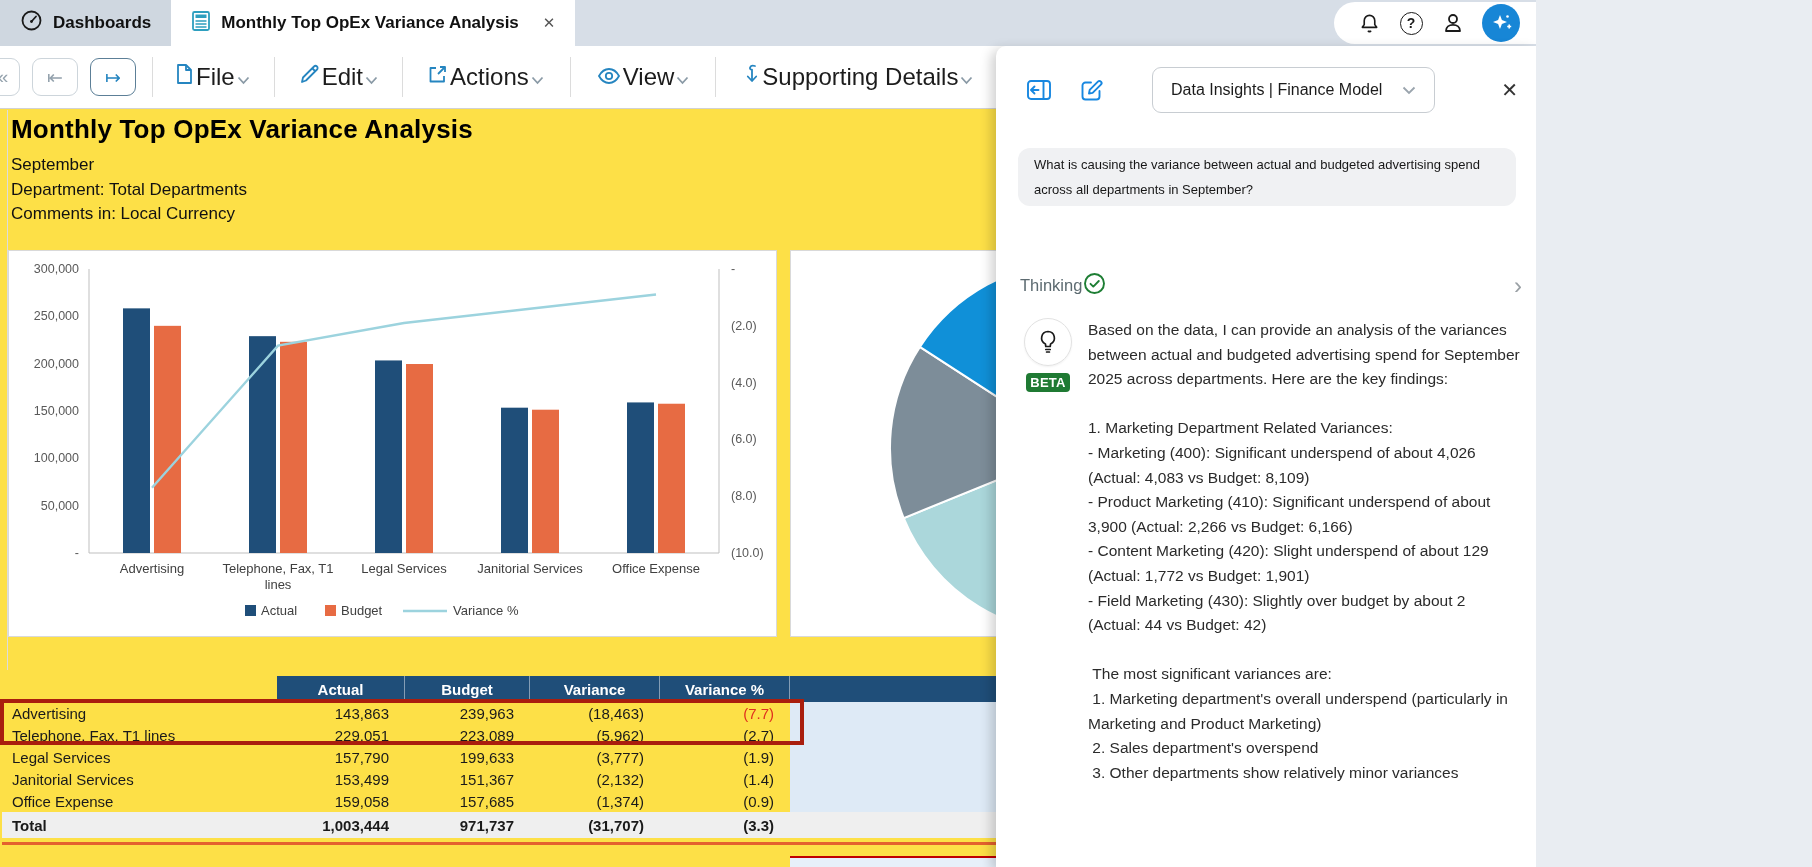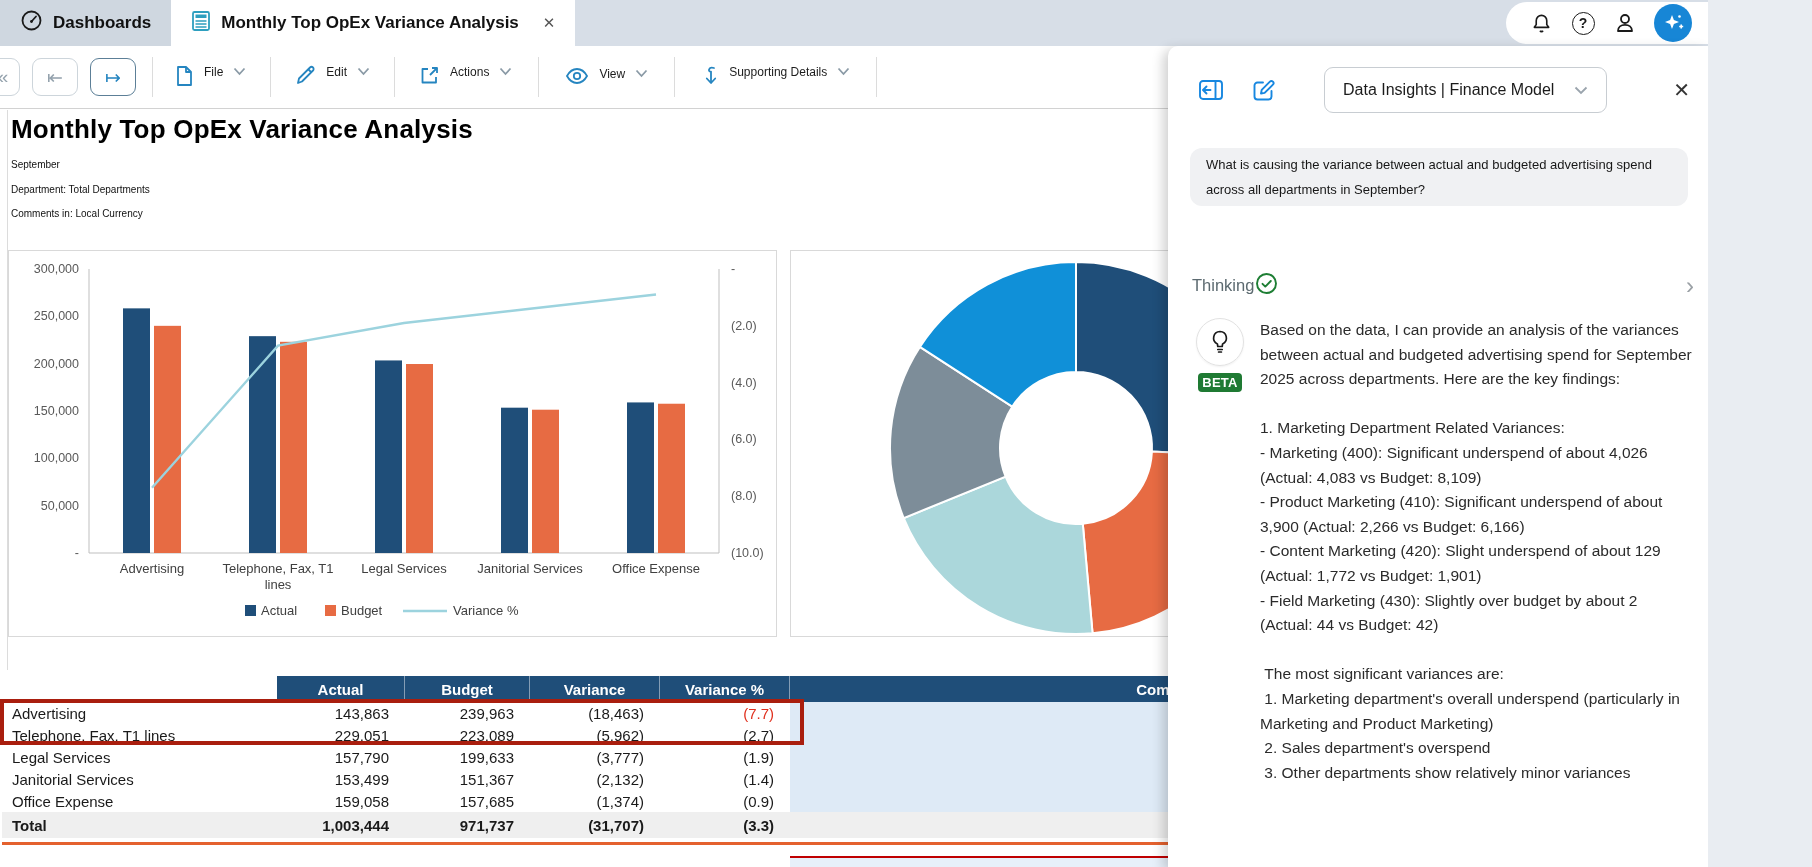--- a/index.html
+++ b/index.html
@@ -1,16 +1,16 @@
 <!DOCTYPE html>
 <html><head>
 <meta charset="utf-8">
 <style>
   html,body{margin:0;padding:0;background:#e9edf2;}
-  #app{position:relative;width:1708px;height:867px;background:#ffffff;overflow:hidden;
+  #app{position:relative;width:1536px;height:867px;background:#fde047;overflow:hidden;
        font-family:"Liberation Sans",sans-serif;color:#1a1a1a;}
 
   
   .tabbar{position:absolute;left:0;top:0;right:0;height:46px;background:#d7dee7;display:flex;align-items:stretch;}
   .tab{display:flex;align-items:center;gap:10px;padding:0 20px;font-size:17px;font-weight:600;color:#111;}
   .tab-home{background:#cfd7e0;}
   .tab-active{background:#ffffff;}
   .tab-close{color:#555;font-size:15px;margin-left:14px;font-weight:400;cursor:pointer;}
   .pill{position:absolute;right:0;top:2px;height:42px;width:196px;background:#fff;border-radius:21px 0 0 21px;
         display:flex;align-items:center;justify-content:space-evenly;padding-left:6px;}
@@ -21,27 +21,27 @@
 
   
   .toolbar{position:absolute;left:0;top:46px;right:0;height:62px;background:#fff;border-bottom:1px solid #d2d2d2;
            display:flex;align-items:center;}
   .navbtn{height:38px;border:1px solid #cdd5db;border-radius:9px;display:flex;align-items:center;justify-content:center;
           font-size:19px;color:#94a2ad;background:#fff;cursor:pointer;}
   .navbtn.cut{width:34px;margin-left:-14px;}
   .navbtn.mid{width:46px;margin-left:12px;}
   .navbtn.fwd{width:46px;margin-left:12px;border-color:#5c7f97;color:#2585C0;}
   .vsep{width:1px;height:40px;background:#dcdcdc;}
-  .menu{display:flex;align-items:flex-start;gap:10px;font-size:12px;color:#1c1c1c;cursor:pointer;white-space:nowrap;}
+  .menu{display:flex;align-items:flex-end;gap:2px;font-size:24px;color:#1c1c1c;cursor:pointer;white-space:nowrap;}
   .chev{display:inline-block;}
 
   
   .rep-head{position:absolute;left:11px;top:114px;}
   .rep-title{font-size:26px;font-weight:700;color:#000;margin:0 0 8px 0;letter-spacing:.2px;}
-  .rep-line{font-size:10px;color:#111;line-height:24.5px;}
+  .rep-line{font-size:17px;color:#111;line-height:24.5px;}
   .left-rule{position:absolute;left:7px;top:110px;width:1px;height:560px;background:#dcdcdc;}
 
   
   .chart-box{position:absolute;top:250px;height:387px;background:#fff;border:1px solid #d9d9d9;box-sizing:border-box;}
   .chart1{left:8px;width:769px;}
   .chart2{left:790px;width:570px;}
 
   
   .tbl{position:absolute;left:2px;top:676px;width:1558px;font-size:15px;}
   .trow{display:grid;grid-template-columns:275px 128px 125px 130px 130px 770px;}

